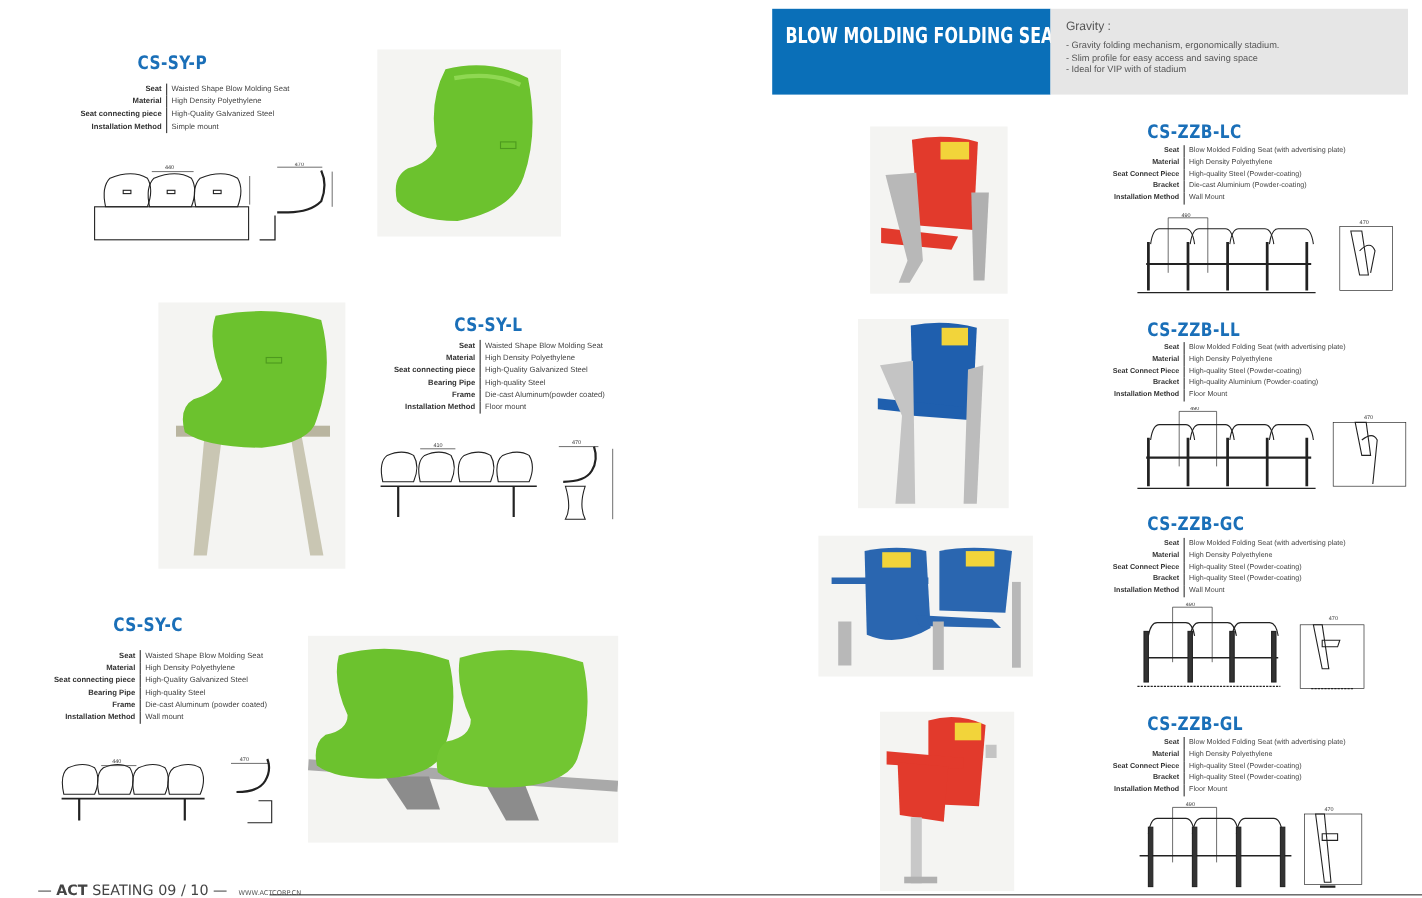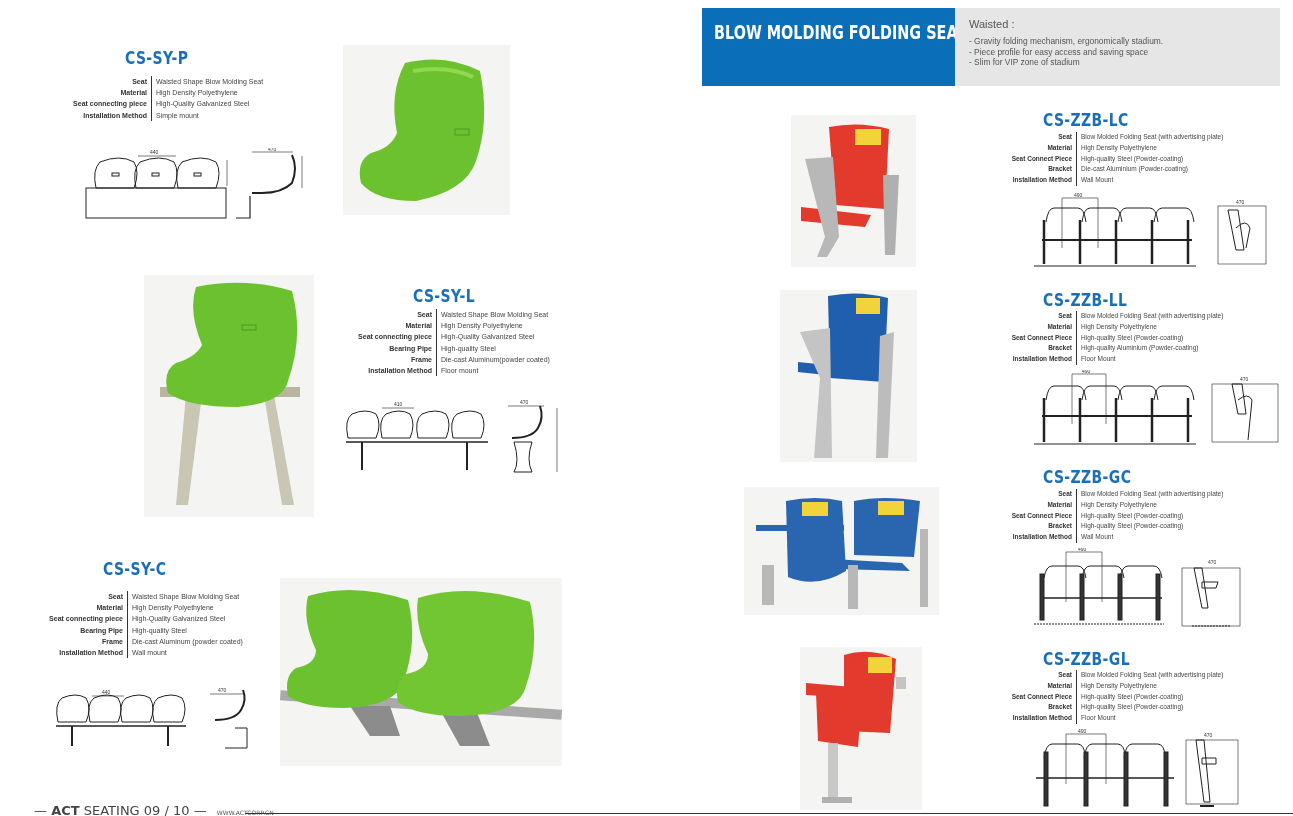--- a/index.html
+++ b/index.html
@@ -189,24 +189,24 @@
   <span>— </span><span class="brand">ACT</span><span> SEATING</span>
   <span>09 / 10</span> <span>—</span>
   <span class="url">WWW.ACTCORP.CN</span>
 </div>
 <div class="abs" style="left:245px;top:813px;width:1048px;height:1px;background:#333;"></div>
 
 <div class="banner">
   <div class="banner-title">BLOW MOLDING FOLDING SEATS</div>
 </div>
 <div class="features">
-  <div class="fh">Waisted :</div>
+  <div class="fh">Gravity :</div>
   <div class="fi">- Gravity folding mechanism, ergonomically stadium.</div>
-  <div class="fi">- Piece profile for easy access and saving space</div>
-  <div class="fi">- Slim for VIP zone of stadium</div>
+  <div class="fi">- Slim profile for easy access and saving space</div>
+  <div class="fi">- Ideal for VIP with of stadium</div>
 </div>
 
 <div class="photo" style="left:791px;top:115px;width:125px;height:152px;">
   <svg width="125" height="152">
     <path d="M38 12 q30 -6 60 2 l-4 80 l-50 -4z" fill="#e23a2c"></path>
     <rect x="64" y="14" width="26" height="16" fill="#f2d43a"></rect>
     <path d="M10 92 l70 8 l-6 12 l-64 -6z" fill="#e23a2c"></path>
     <path d="M14 44 l28 -2 l6 80 l-12 20 l-10 0 l8 -20z" fill="#b8b8b8"></path>
     <path d="M92 60 l16 0 l-4 80 l-10 0z" fill="#b0b0b0"></path>
   </svg>

